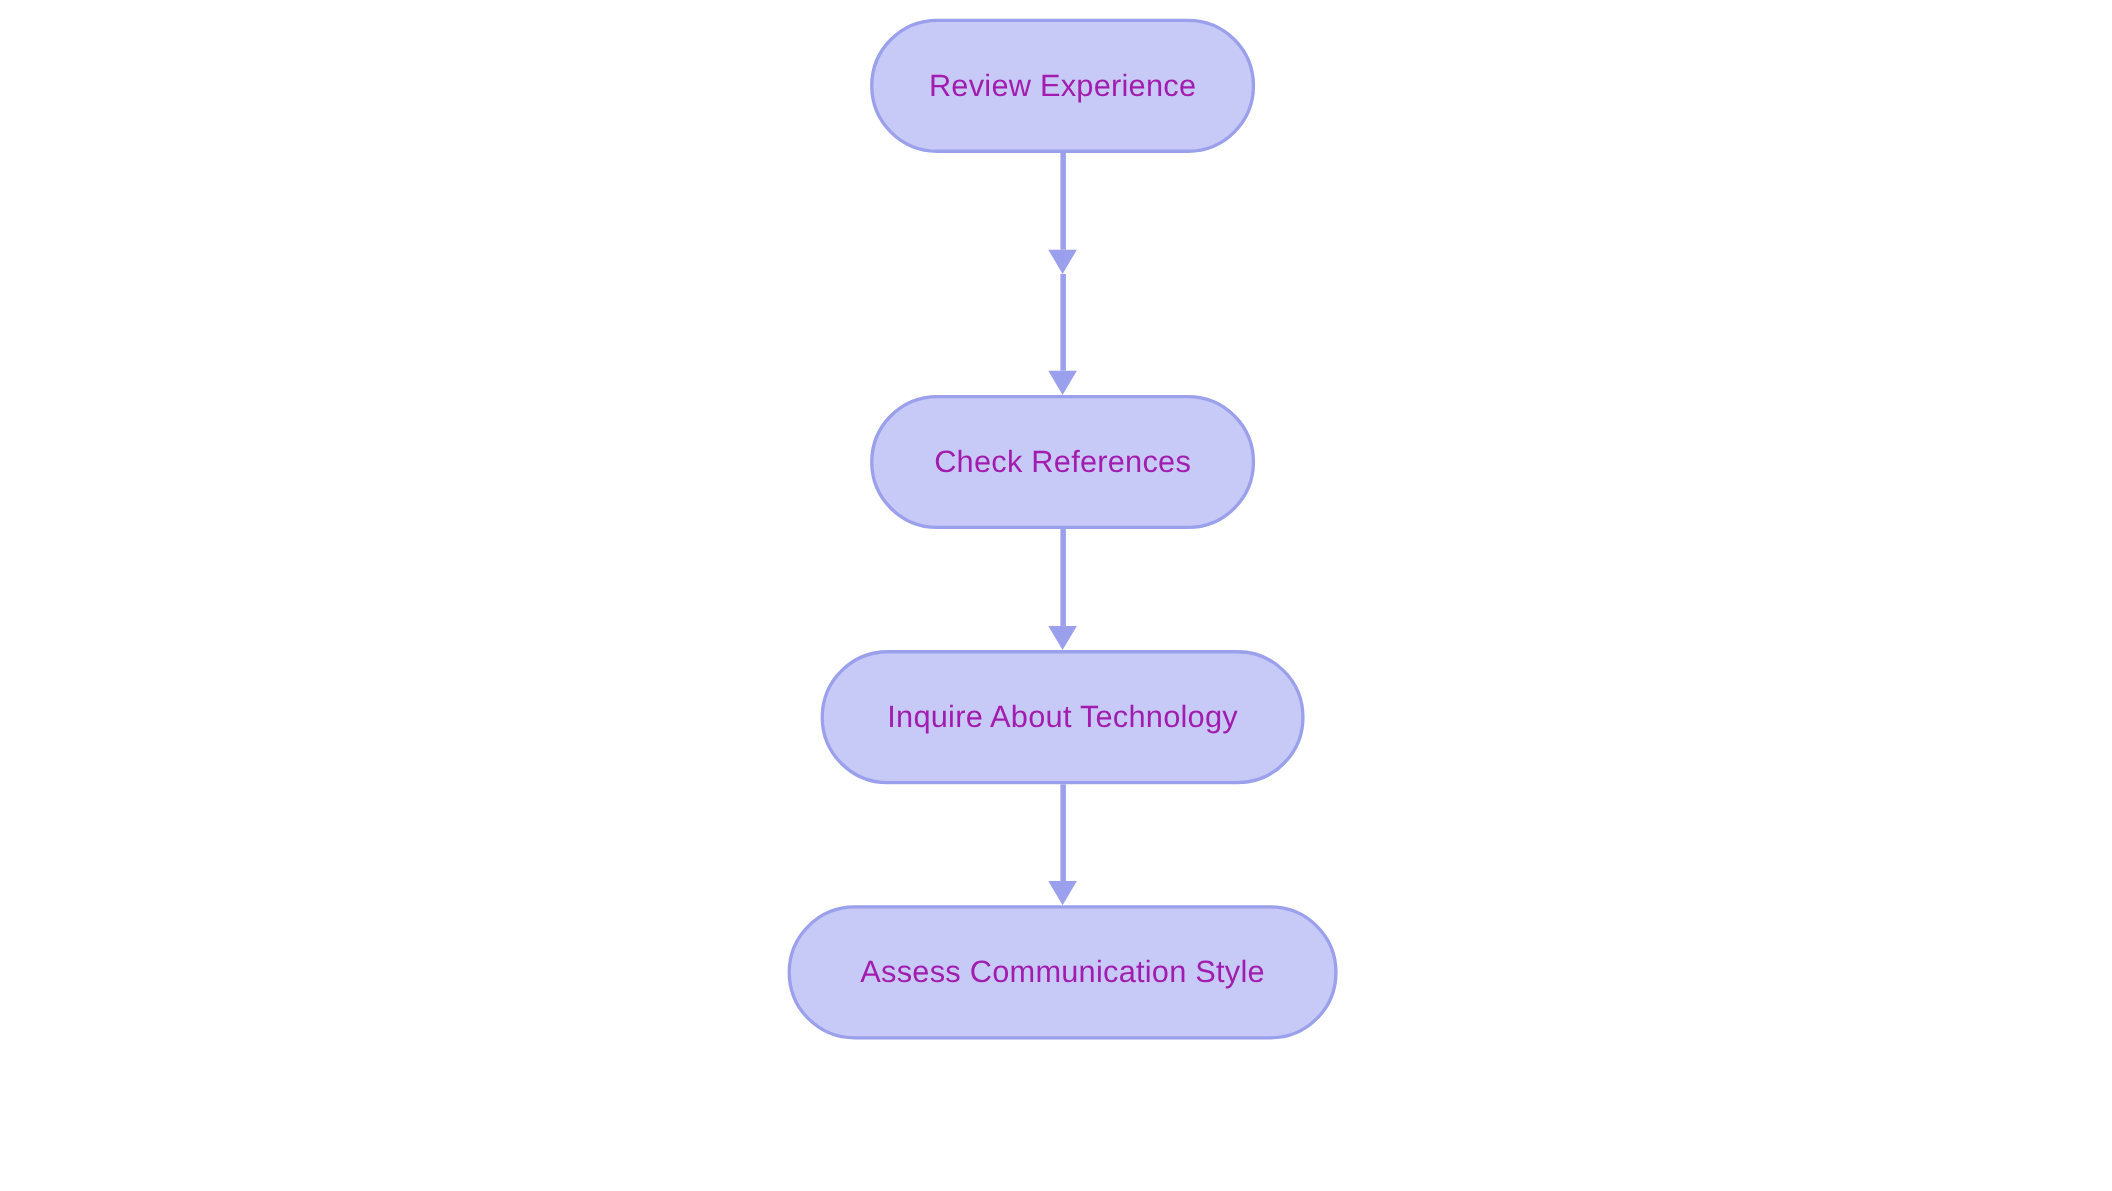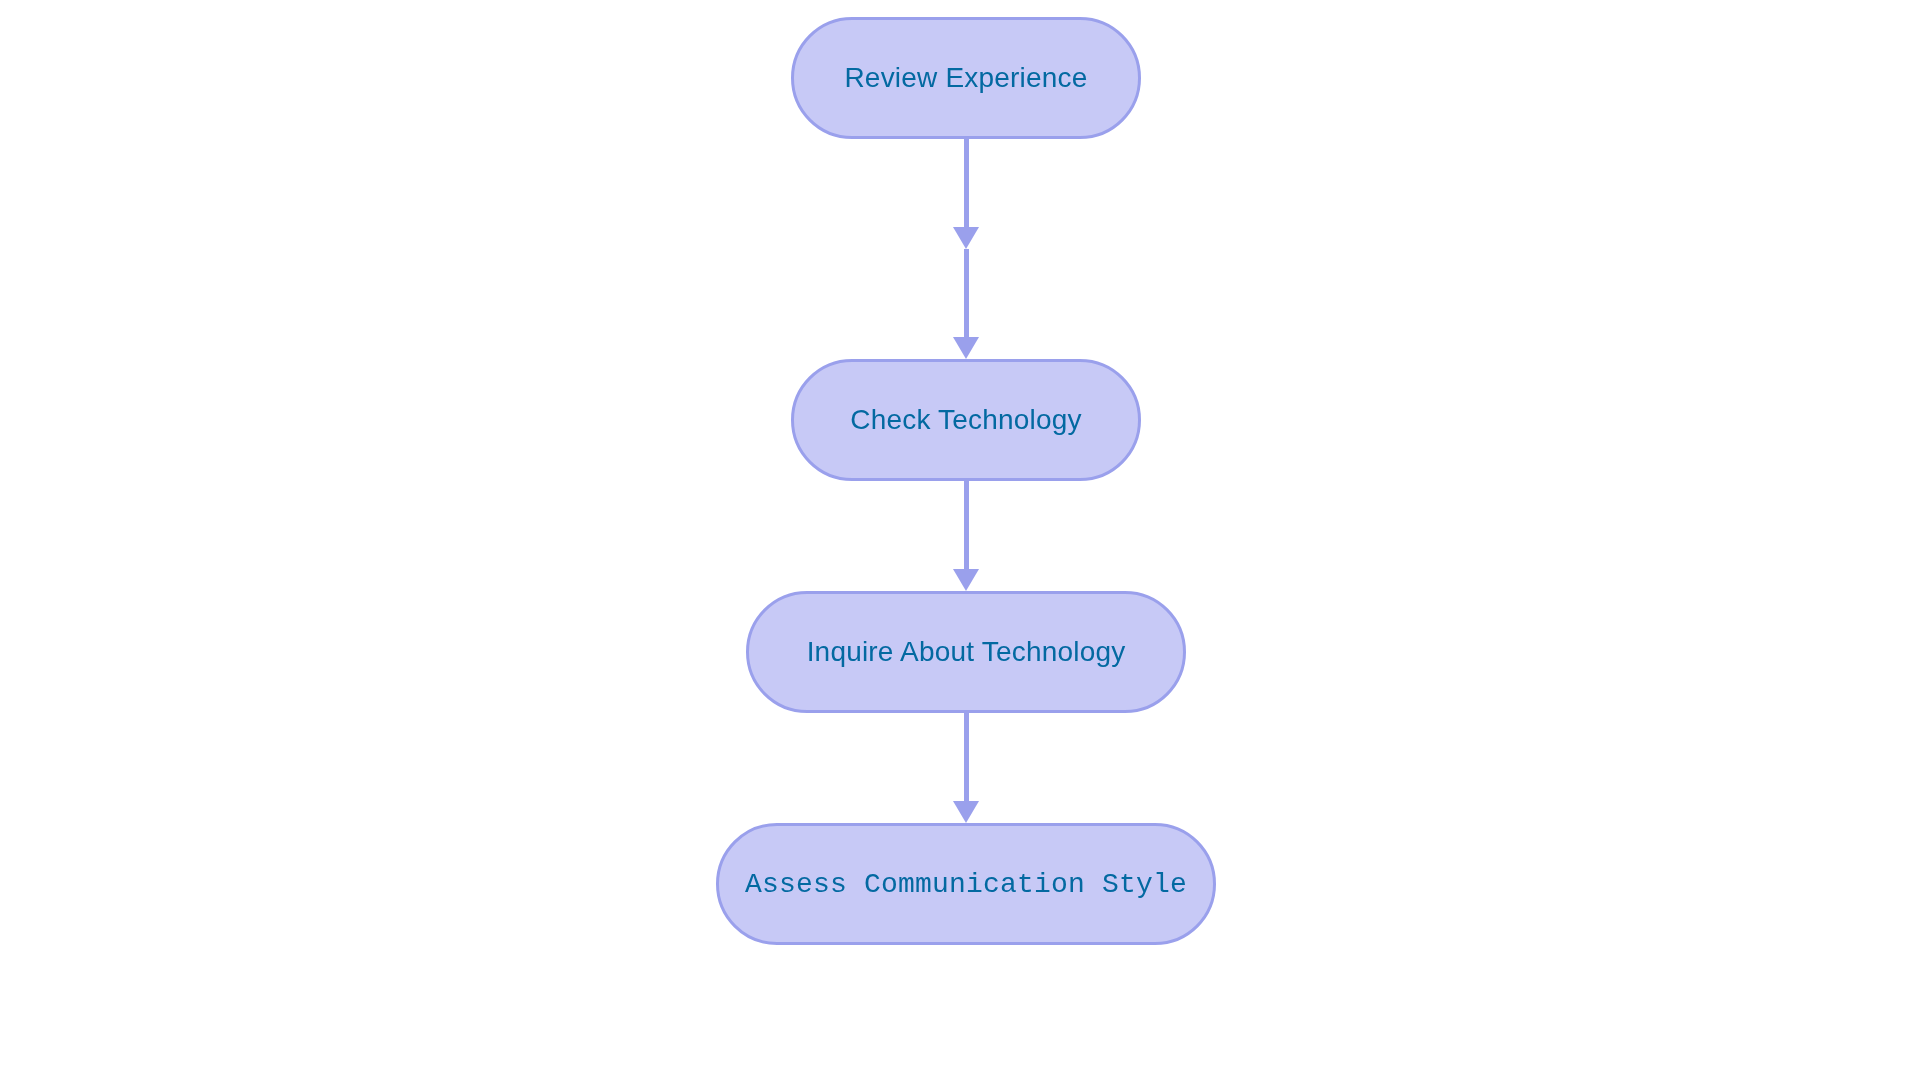--- a/index.html
+++ b/index.html
@@ -27,28 +27,28 @@
   }
   .flow-node {
     box-sizing: border-box;
     height: 122px;
     border-radius: 61px;
     background: #c7c9f6;
     border: 3px solid #9aa0ec;
     display: flex;
     align-items: center;
     justify-content: center;
-    color: #0369a1;
+    color: #a21caf;
     font-size: 28px;
     letter-spacing: 0.2px;
     white-space: nowrap;
   }
   .flow-node.w-small  { width: 350px; }
   .flow-node.w-medium { width: 440px; text-align: right; }
-  .flow-node.w-large  { width: 500px; font-family: Liberation Mono, monospace; }
+  .flow-node.w-large  { width: 500px; }
   .flow-arrow {
     height: 110px;
     width: 26px;
     display: flex;
     flex-direction: column;
     align-items: center;
   }
   .flow-arrow .arrow-line {
     flex: 1 1 auto;
     width: 5px;
@@ -77,21 +77,21 @@
       <div class="arrow-head"></div>
     </div>
 
 
     <div class="flow-arrow">
       <div class="arrow-line"></div>
       <div class="arrow-head"></div>
     </div>
 
     <div class="flow-node w-small">
-      <span>Check Technology</span>
+      <span>Check References</span>
     </div>
 
     <div class="flow-arrow">
       <div class="arrow-line"></div>
       <div class="arrow-head"></div>
     </div>
 
     <div class="flow-node w-medium">
       <span>Inquire About Technology</span>
     </div>

